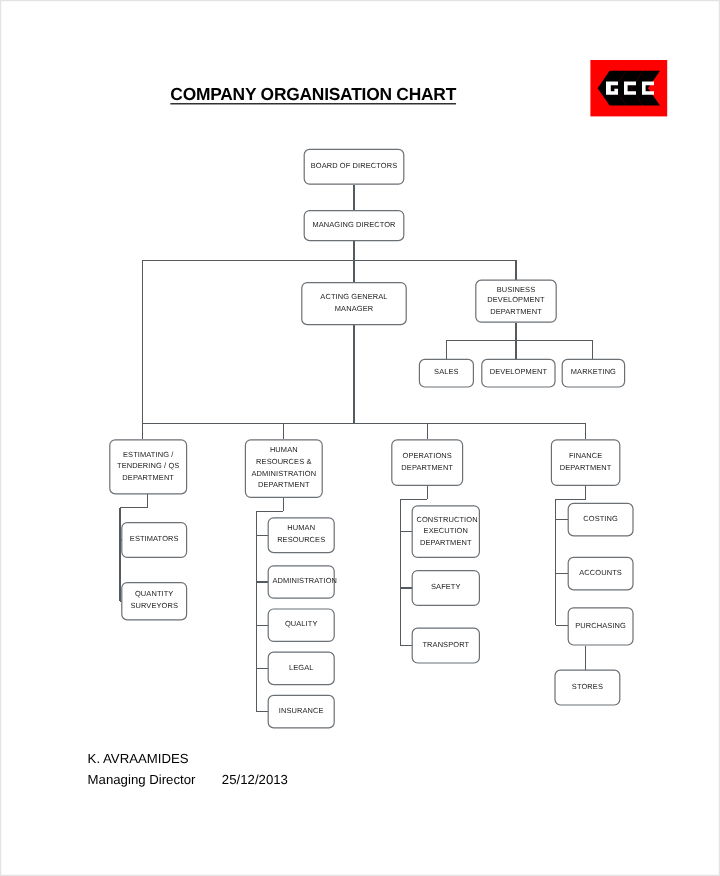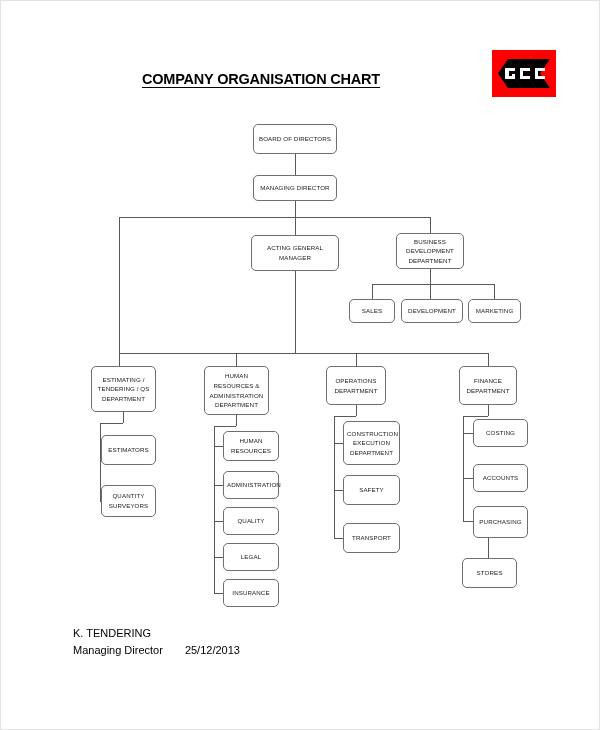--- a/index.html
+++ b/index.html
@@ -266,20 +266,20 @@
 
   <div class="node" style="left:472px; top:505px; width:55px; height:32px;">
     <span>PURCHASING</span>
   </div>
 
   <div class="node" style="left:461px; top:557px; width:55px; height:30px;">
     <span>STORES</span>
   </div>
 
   <div id="signature">
-    <div>K. TENDERING</div>
+    <div>K. AVRAAMIDES</div>
     <div id="sig-row2">
       <span>Managing Director</span>
       <span>25/12/2013</span>
     </div>
   </div>
 
 </div>
 
 </body></html>

